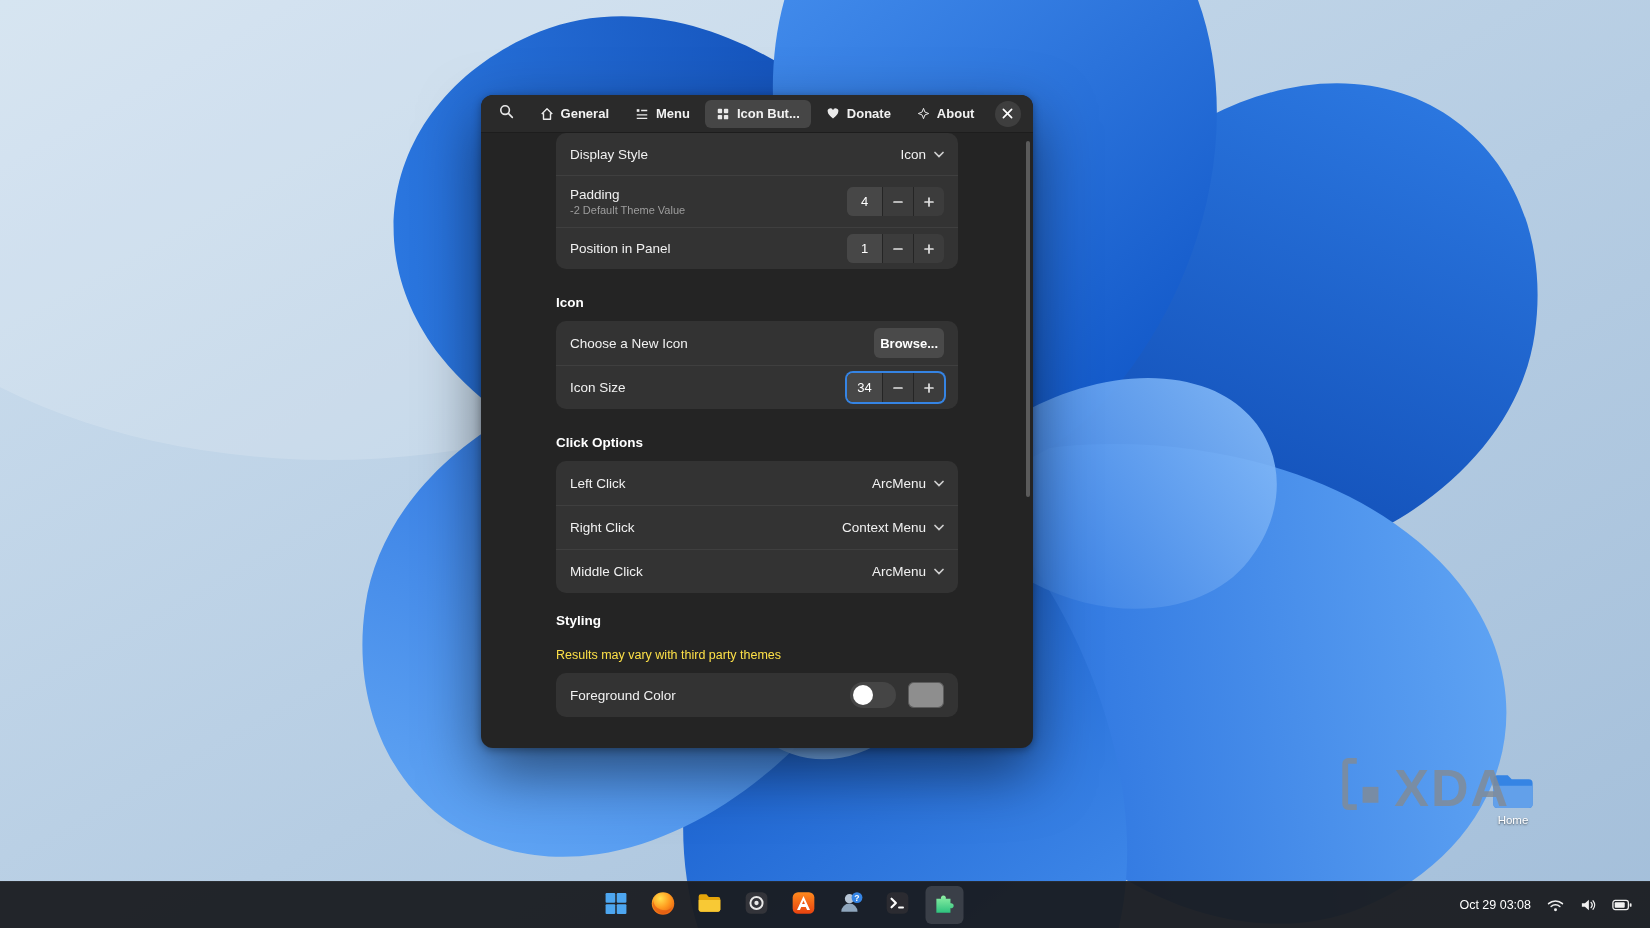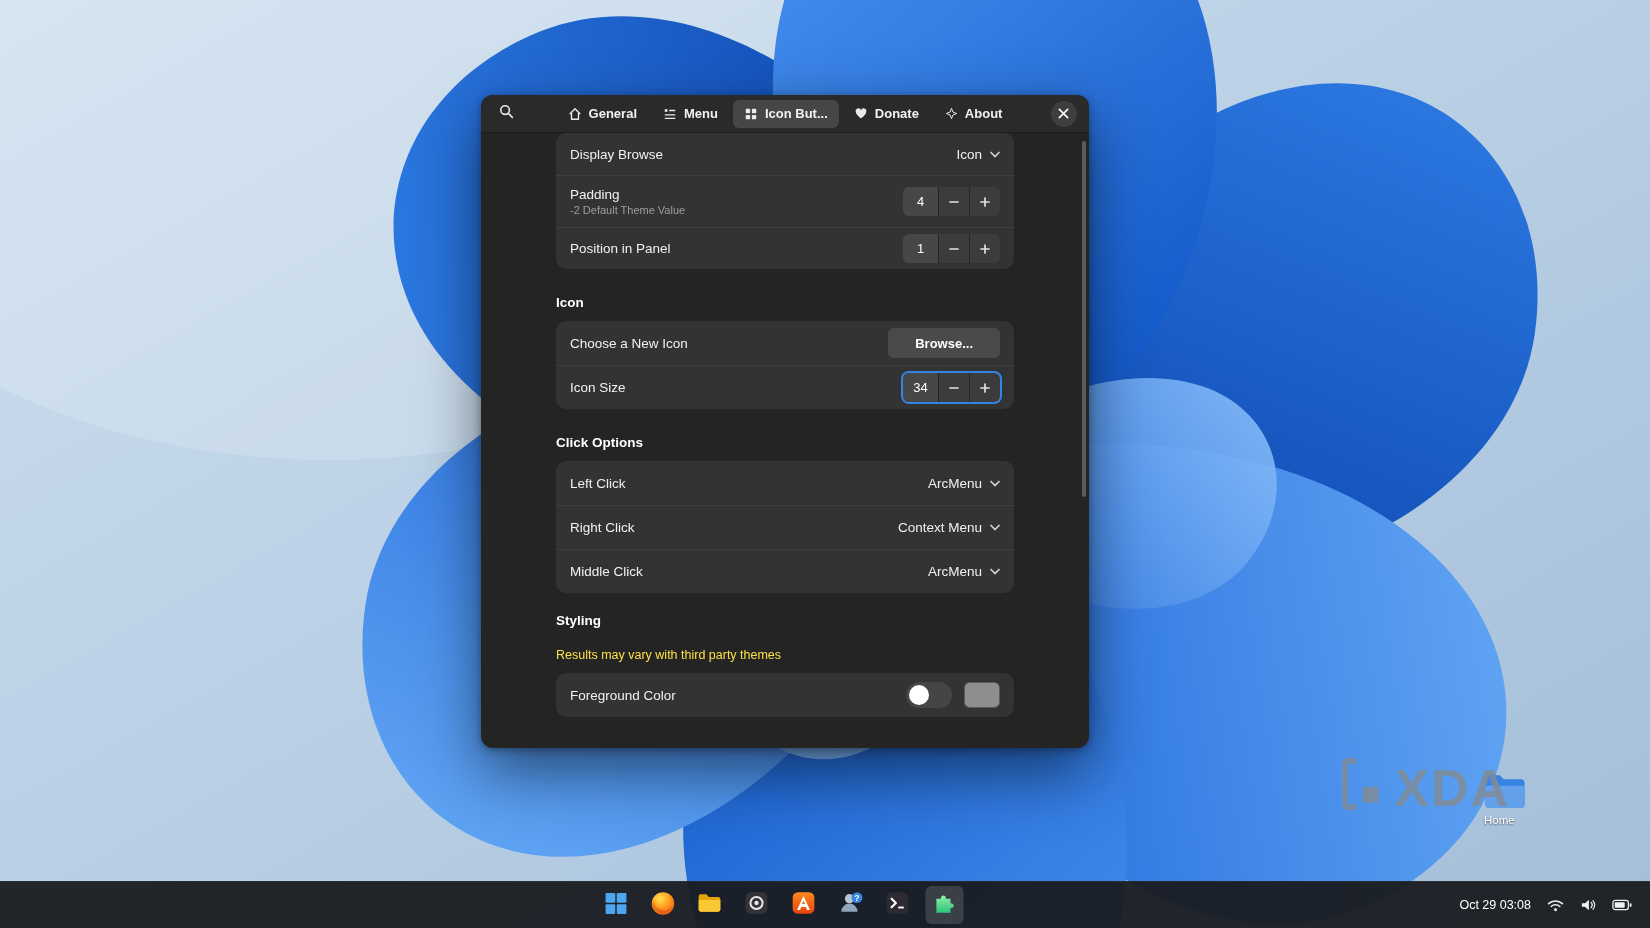--- a/index.html
+++ b/index.html
@@ -6,25 +6,25 @@
   html,body { width:1650px; height:928px; overflow:hidden; font-family:"Liberation Sans",sans-serif; }
   body { position:relative; background:#b4cbe2; }
 
   
   .wallpaper { position:absolute; inset:0; z-index:0; }
 
   
   .watermark { position:absolute; right:140px; bottom:110px; z-index:2; display:flex; align-items:flex-start; gap:8px;
                color:#7d8791; opacity:.82; }
   .watermark .xda-text { font-size:52px; font-weight:800; letter-spacing:2px; color:#828b95; }
-  .home-shortcut { position:absolute; right:108px; bottom:102px; z-index:1; width:58px; text-align:left; }
+  .home-shortcut { position:absolute; right:108px; bottom:102px; z-index:1; width:58px; text-align:center; }
   .home-shortcut .home-label { margin-top:2px; font-size:11.5px; color:#fff; text-shadow:0 1px 2px rgba(0,0,0,.6); }
 
   
-  .dialog { position:absolute; left:481px; top:95px; width:608px; height:653px; z-index:3;
+  .dialog { position:absolute; left:481px; top:95px; width:552px; height:653px; z-index:3;
             background:#242424; border-radius:12px; overflow:hidden;
             box-shadow:0 24px 60px rgba(0,0,0,.5), 0 2px 8px rgba(0,0,0,.35); }
   .dlg-header { height:38px; display:flex; align-items:center; padding:0 12px; background:#2a2a2a;
                 border-bottom:1px solid #1d1d1d; position:relative; }
   .hdr-btn { width:26px; height:26px; border-radius:50%; display:flex; align-items:center; justify-content:center;
              color:#e8e8e8; cursor:pointer; flex:0 0 auto; }
   .hdr-btn.close { background:#3e3e3e; }
   .tabs { display:flex; gap:4px; margin:0 auto; }
   .tab { display:flex; align-items:center; gap:7px; height:28px; padding:0 11px; border-radius:6px;
          color:#f2f2f2; font-size:13px; font-weight:700; cursor:pointer; white-space:nowrap; }
@@ -50,21 +50,21 @@
   .dropdown { display:flex; align-items:center; gap:8px; color:#f1f1f1; font-size:13.5px; cursor:pointer; }
   .dropdown .chev { display:flex; color:#cfcfcf; }
 
   .spin { display:flex; align-items:stretch; height:29px; border-radius:6px; overflow:hidden; background:#3c3c3c; }
   .spin.focused { box-shadow:0 0 0 2px #3584e4; }
   .spin input { width:35px; border:0; outline:0; background:#474747; color:#fff; text-align:center;
                 font-family:"Liberation Sans",sans-serif; font-size:13px; }
   .spin .sbtn { width:31px; display:flex; align-items:center; justify-content:center; color:#e2e2e2;
                 border-left:1px solid rgba(0,0,0,.38); cursor:pointer; }
 
-  .push-btn { height:30px; padding:0 27px; border-radius:6px; background:#4a4a4a; color:#fff;
+  .push-btn { height:30px; padding:0 6px; border-radius:6px; background:#4a4a4a; color:#fff;
               font-size:13px; font-weight:700; display:flex; align-items:center; cursor:pointer; }
 
   .right-group { display:flex; align-items:center; gap:12px; }
   .switch { width:46px; height:26px; border-radius:13px; background:#454545; position:relative; cursor:pointer; flex:0 0 auto; }
   .switch .knob { position:absolute; left:3px; top:3px; width:20px; height:20px; border-radius:50%; background:#fff; }
   .swatch { width:36px; height:26px; border-radius:6px; background:#8e8e8e;
             box-shadow:inset 0 0 0 1px rgba(0,0,0,.35); cursor:pointer; }
 
   .dlg-scrollbar { position:absolute; right:3px; top:46px; width:4px; height:356px; border-radius:2px;
                    background:rgba(255,255,255,.25); cursor:pointer; }
@@ -234,21 +234,21 @@
             <line x1="10.5" y1="1.5" x2="1.5" y2="10.5" stroke="#fff" stroke-width="1.8" stroke-linecap="round"></line>
           </svg>
       </span>
     </div>
   </div>
 
   <div class="dlg-content">
 
     <div class="card">
       <div class="row slim">
-        <span class="row-label">Display Browse</span>
+        <span class="row-label">Display Style</span>
         <span class="dropdown">
           <span>Icon</span>
           <span class="chev">
             <svg width="10" height="7" viewBox="0 0 10 7">
                 <polyline points="1,1.5 5,5.5 9,1.5" fill="none" stroke="currentColor" stroke-width="1.7" stroke-linecap="round"></polyline>
               </svg>
           </span>
         </span>
       </div>
       <div class="row tall">

